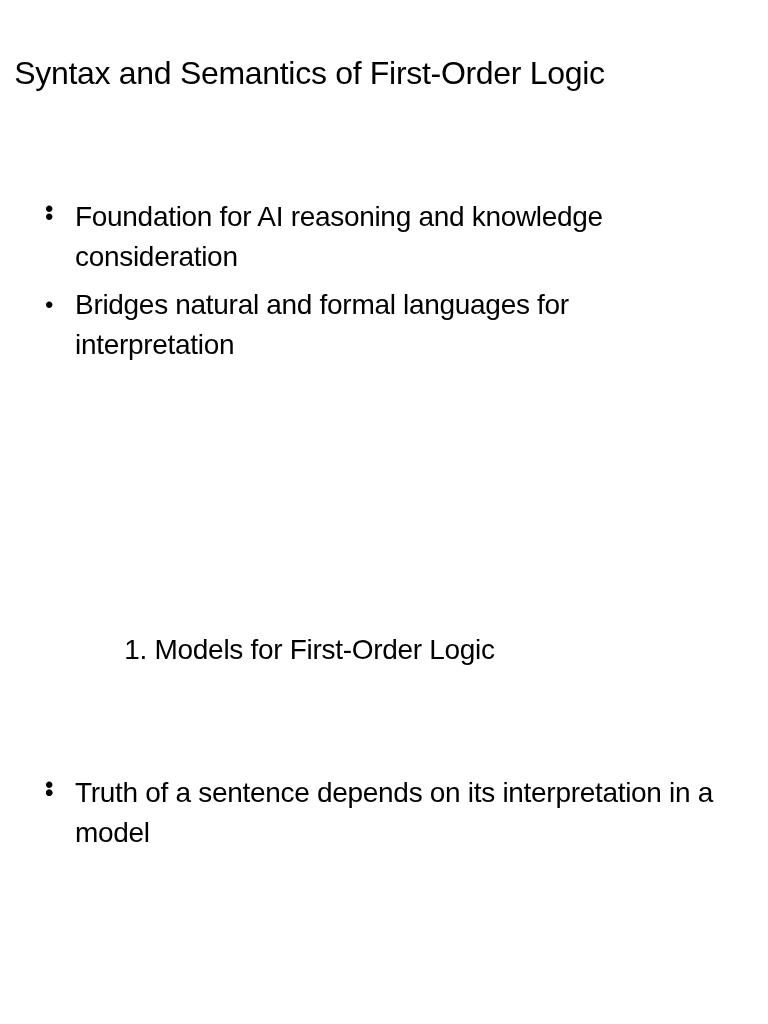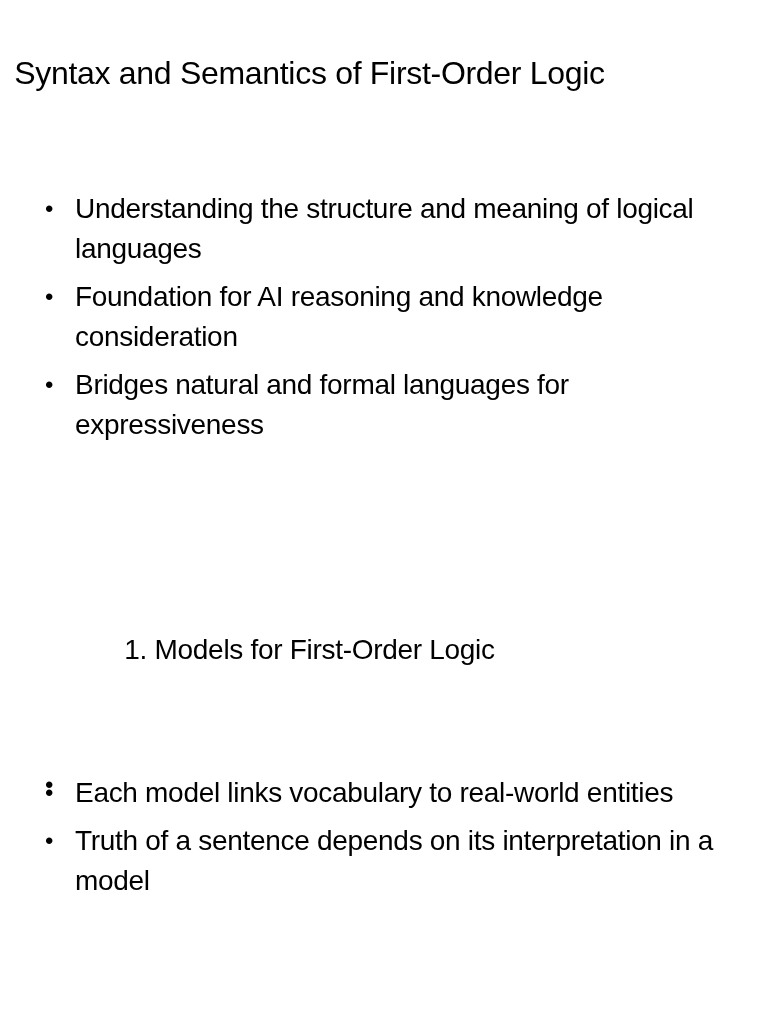--- a/index.html
+++ b/index.html
@@ -24,23 +24,23 @@
     }
     ul.bullets li .dot {
       position: absolute; left: 45px; top: 0; font-size: 24px; line-height: 40px;
     }
   </style>
 </head>
 <body>
 
 <h1 class="title title-1">Syntax and Semantics of First-Order Logic</h1>
 <ul class="bullets b1">
-  <li><span class="dot">•</span><span>Understanding the structure and meaning of logical languages</span></li>
+  <li><span class="dot">•</span></li>
   <li><span class="dot">•</span><span>Foundation for AI reasoning and knowledge consideration</span></li>
-  <li><span class="dot">•</span><span>Bridges natural and formal languages for expressiveness</span></li>
+  <li><span class="dot">•</span><span>Bridges natural and formal languages for interpretation</span></li>
 </ul>
 
 <h1 class="title title-2">1. Models for First-Order Logic</h1>
 <ul class="bullets b2">
   <li><span class="dot">•</span></li>
-  <li><span class="dot">•</span><span>Each model links vocabulary to real-world entities</span></li>
+  <li><span class="dot">•</span></li>
   <li><span class="dot">•</span><span>Truth of a sentence depends on its interpretation in a model</span></li>
 </ul>
 
 </body></html>

